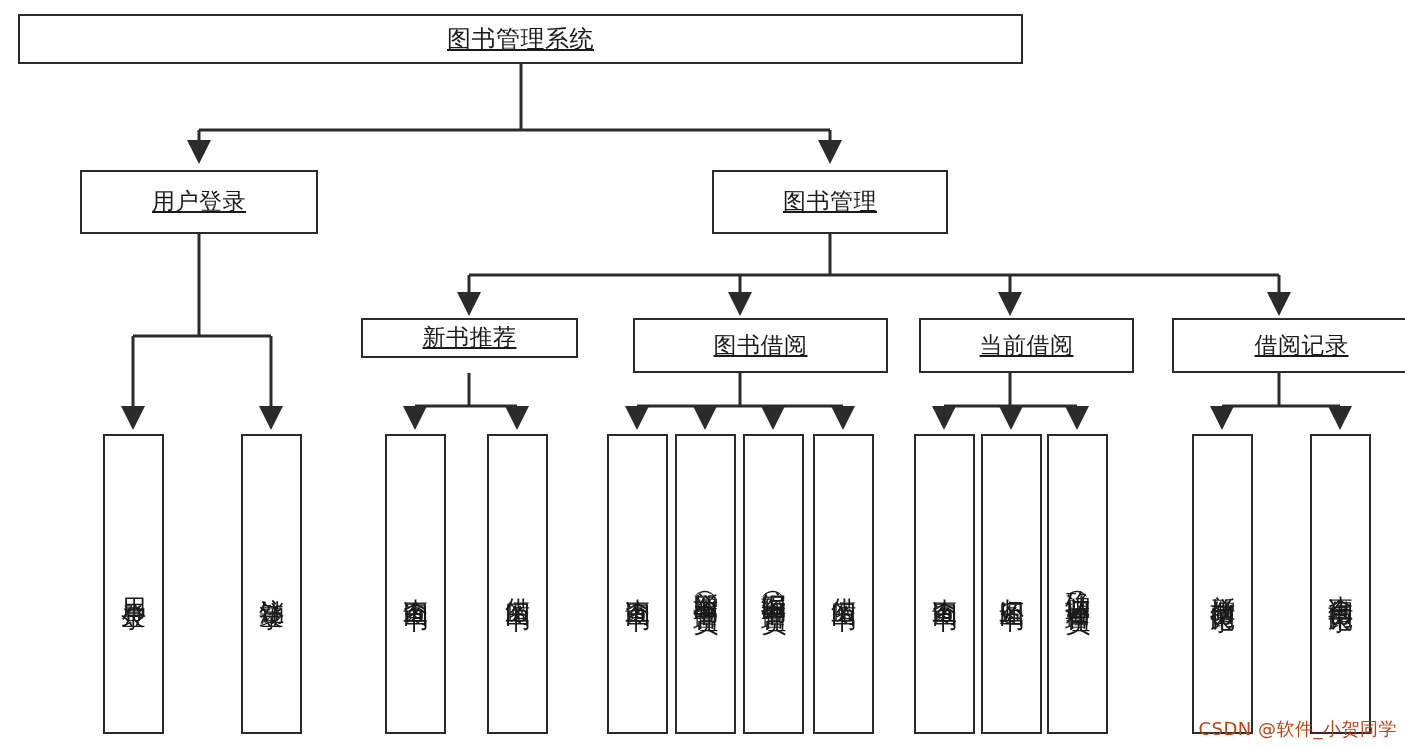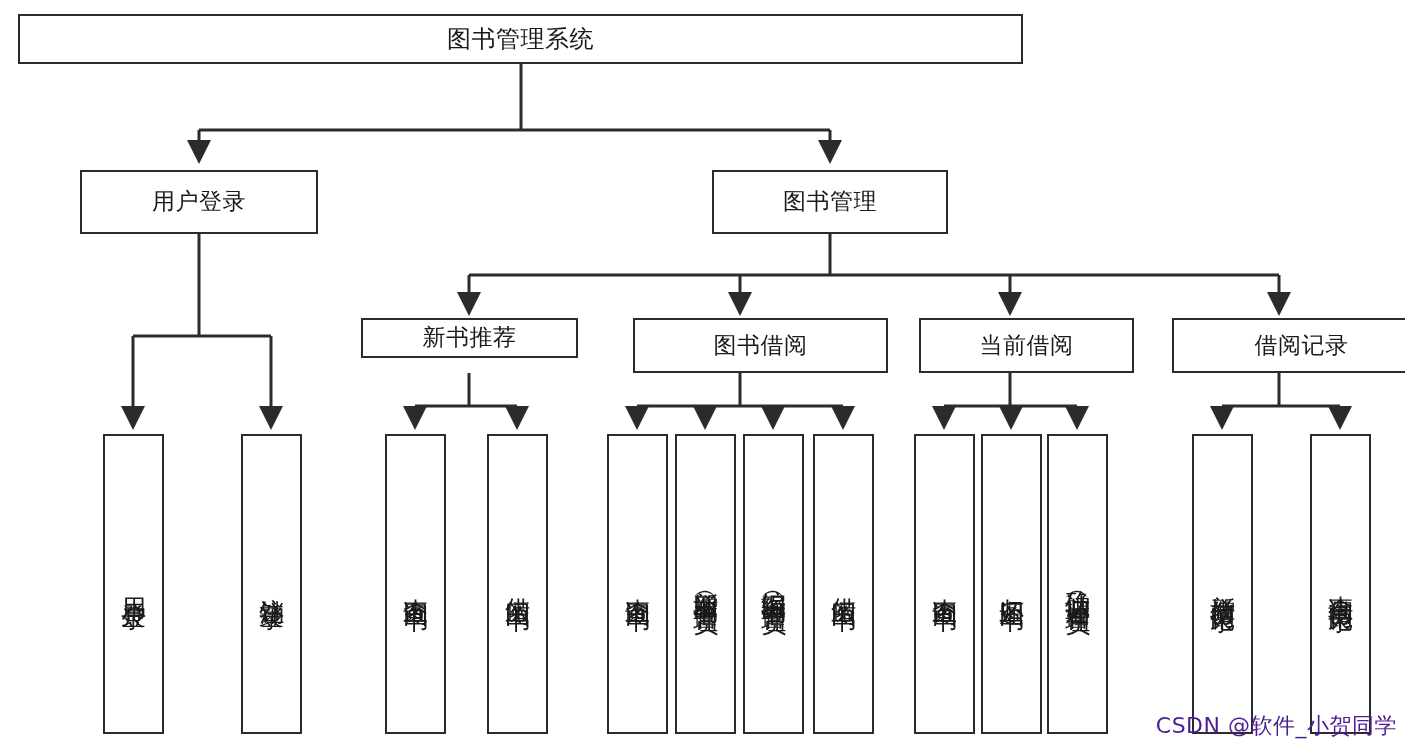--- a/index.html
+++ b/index.html
@@ -33,20 +33,21 @@
     border: 2px solid #2b2b2b;
     display: flex;
     align-items: center;
     justify-content: center;
     color: #1a1a1a;
   }
   .node.horiz {
     font-size: 23px;
     letter-spacing: 0.5px;
     line-height: 1.1;
+    text-decoration: underline;
   }
   .node.root {
     font-size: 24px;
   }
   .node.vert {
     writing-mode: vertical-rl;
     text-orientation: upright;
     font-size: 25px;
     line-height: 1.25;
     letter-spacing: 3px;
@@ -58,22 +59,22 @@
   .node.vert .vtext {
     writing-mode: vertical-rl;
     text-orientation: upright;
     white-space: nowrap;
     display: block;
   }
   .watermark {
     position: absolute;
     right: 8px;
     bottom: 6px;
-    font-size: 22px;
-    color: #4c1d95;
+    font-size: 18px;
+    color: #c2410c;
     white-space: nowrap;
     letter-spacing: 0.5px;
   }
 </style>
 </head>
 <body>
 
 <div id="canvas">
 
   <svg id="wires" viewBox="0 0 1405 747">

